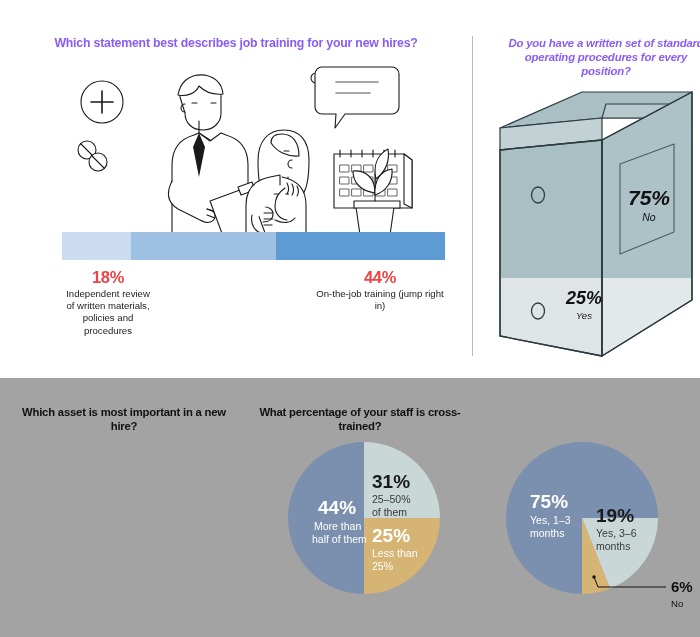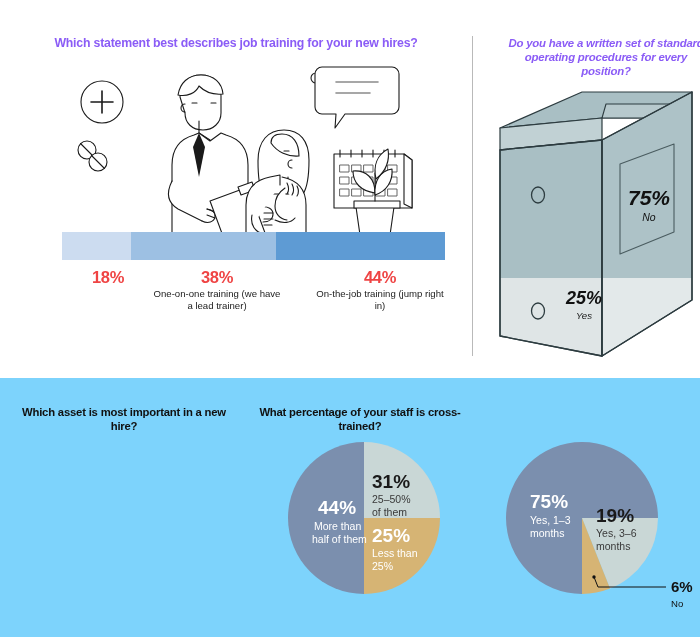--- a/index.html
+++ b/index.html
@@ -199,24 +199,21 @@
 
       <div id="training-bar">
         <div class="seg" style="flex: 18 0 0px; background: rgb(204, 220, 240);"></div>
         <div class="seg" style="flex: 38 0 0px; background: rgb(157, 192, 227);"></div>
         <div class="seg" style="flex: 44 0 0px; background: rgb(94, 155, 212);"></div>
       </div>
 
       <div class="bar-labels">
         <div class="bar-label" id="lab0">
           <div class="pct">18%</div>
-        </div>
-        <div class="bar-label" id="lab1">
-          <div class="pct">38%</div>
-          <div class="desc">One-on-one training (we have a lead trainer)</div>
+          <div class="desc">Independent review of written materials, policies and procedures</div>
         </div>
         <div class="bar-label" id="lab2">
           <div class="pct">44%</div>
           <div class="desc">On-the-job training (jump right in)</div>
         </div>
       </div>
     </div>
 
     <div id="panel-sop">
       <div id="sop-title" class="q-title">Do you have a written set of standard operating procedures for every position?</div>
@@ -262,21 +259,21 @@
           <text class="binder-pct" x="163" y="117" text-anchor="middle" font-size="21">75%</text>
           <text x="163" y="133" text-anchor="middle" font-size="10.5" fill="#111" font-family="Liberation Sans, sans-serif">No</text>
 
           <text class="binder-pct" x="98" y="216" text-anchor="middle" font-size="18">25%</text>
           <text x="98" y="231" text-anchor="middle" font-size="9.6" fill="#111" font-family="Liberation Sans, sans-serif">Yes</text>
         </svg>
       </div>
     </div>
   </div>
 
-  <div id="bottom-section" style="background: #7dd3fc;">
+  <div id="bottom-section" style="background: #a3a3a3;">
 
     <div class="pie-panel" id="pie-panel-0">
       <div class="pie-title">Which asset is most important in a new hire?</div>
     </div>
 
     <div class="pie-panel" id="pie-panel-1">
       <div class="pie-title">What percentage of your staff is cross-trained?</div>
       <div class="pie-wrap" id="pie-wrap-1">
         <svg width="152" height="152" viewBox="0 0 152 152">
 

